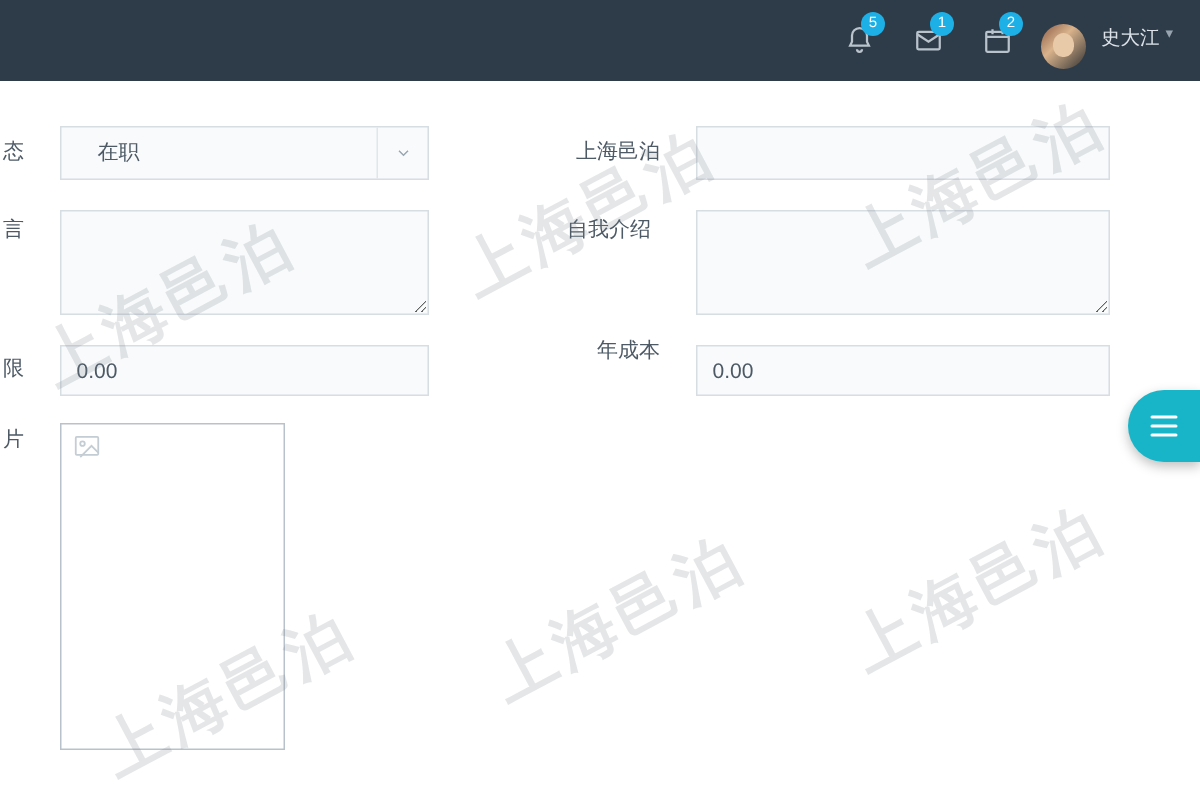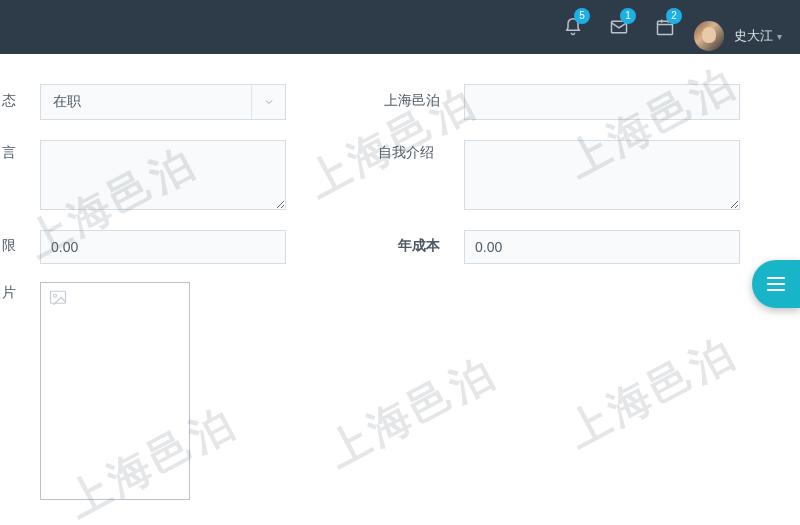--- a/index.html
+++ b/index.html
@@ -14,21 +14,21 @@
   }
   .tb-item { position: relative; width: 46px; height: 54px; display: flex; align-items: center; justify-content: center; cursor: pointer; }
   .tb-icon { width: 20px; height: 20px; color: #b9c3cc; }
   .tb-icon svg { width: 100%; height: 100%; stroke: currentColor; fill: none; stroke-width: 1.8; }
   .badge {
     position: absolute; top: 8px; right: 6px;
     min-width: 16px; height: 16px; border-radius: 8px;
     background: #1db0e6; color: #fff; font-size: 10px; line-height: 16px; text-align: center;
     padding: 0 3px;
   }
-  .user-block { display: flex; align-items: center; height: 40px; cursor: pointer; margin-left: 6px; margin-top: 18px; }
+  .user-block { display: flex; height: 40px; cursor: pointer; margin-left: 6px; margin-top: 18px; }
   .avatar {
     width: 30px; height: 30px; border-radius: 50%;
     background: linear-gradient(135deg,#8a5a44 0%,#d9b38c 40%,#333 100%);
     position: relative; overflow: hidden;
   }
   .avatar::before{ 
     content:""; position:absolute; left:8px; top:6px; width:14px; height:16px;
     background:#e8c9a8; border-radius:50% 50% 45% 45%;
   }
   .user-name { color: #dce2e7; font-size: 13px; margin: 0 4px 0 10px; white-space: nowrap; }
@@ -48,21 +48,21 @@
 
   .lbl {
     position: absolute; width: 90px; text-align: right;
     font-size: 14px; color: #4d5a66;
   }
 
   
   .select-status {
     position: absolute; left: 40px; top: 30px; width: 246px; height: 36px;
     border: 1px solid #d6dde3; background: #f8fafb;
-    display: flex; align-items: center; padding-left: 12px;
+    display: flex; align-items: center; padding-left: 24px;
     font-size: 14px; color: #4d5a66; cursor: pointer;
   }
   .select-arrow {
     position: absolute; right: 0; top: 0; width: 34px; height: 100%;
     display:flex; align-items:center; justify-content:center;
     border-left:1px solid #e0e6eb; color:#9aa6b1;
   }
   .select-arrow svg{width:12px;height:12px;stroke:currentColor;fill:none;stroke-width:2;}
 
   .ta-left1 {
@@ -82,21 +82,21 @@
   }
   .img-placeholder {
     position:absolute; left:6px; top:6px; width:22px; height:18px;
     color:#c4ccd4;
   }
   .img-placeholder svg{width:100%;height:100%;stroke:currentColor;fill:none;stroke-width:1.6;}
 
   
   .lbl-responsibility { left: 350px; top: 38px; }
   .lbl-selfintro      { left: 344px; top: 90px; }
-  .lbl-yearcost       { left: 350px; top: 183px; font-weight: bold; }
+  .lbl-yearcost       { left: 350px; top: 171px; }
 
   
   .lbl-frag { left:-74px; text-align:right; width:90px; font-size:14px; color:#4d5a66; position:absolute;}
   .lf1{ top:38px; } .lf2{ top:90px; } .lf3{ top:183px; } .lf4{ top:230px; }
 
   .inp-resp {
     position:absolute; left:464px; top:30px; width:276px; height:36px;
     border:1px solid #d6dde3; background:#f8fafb;
     font-size:14px; padding:0 10px;
   }

